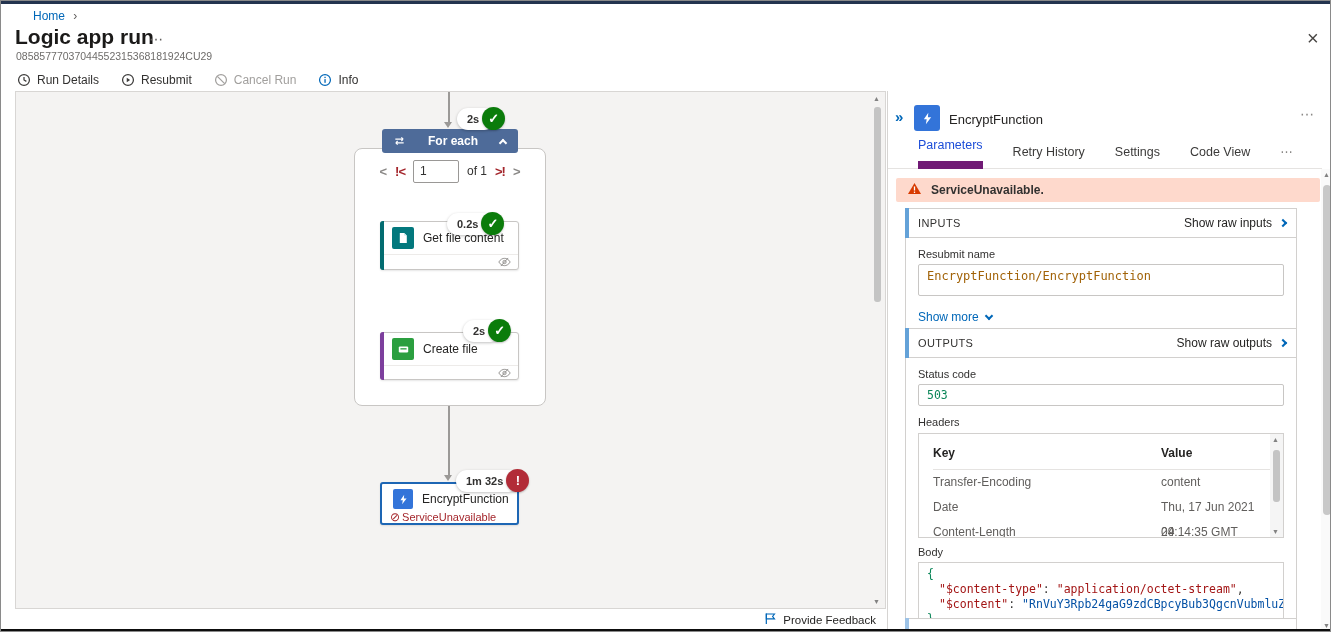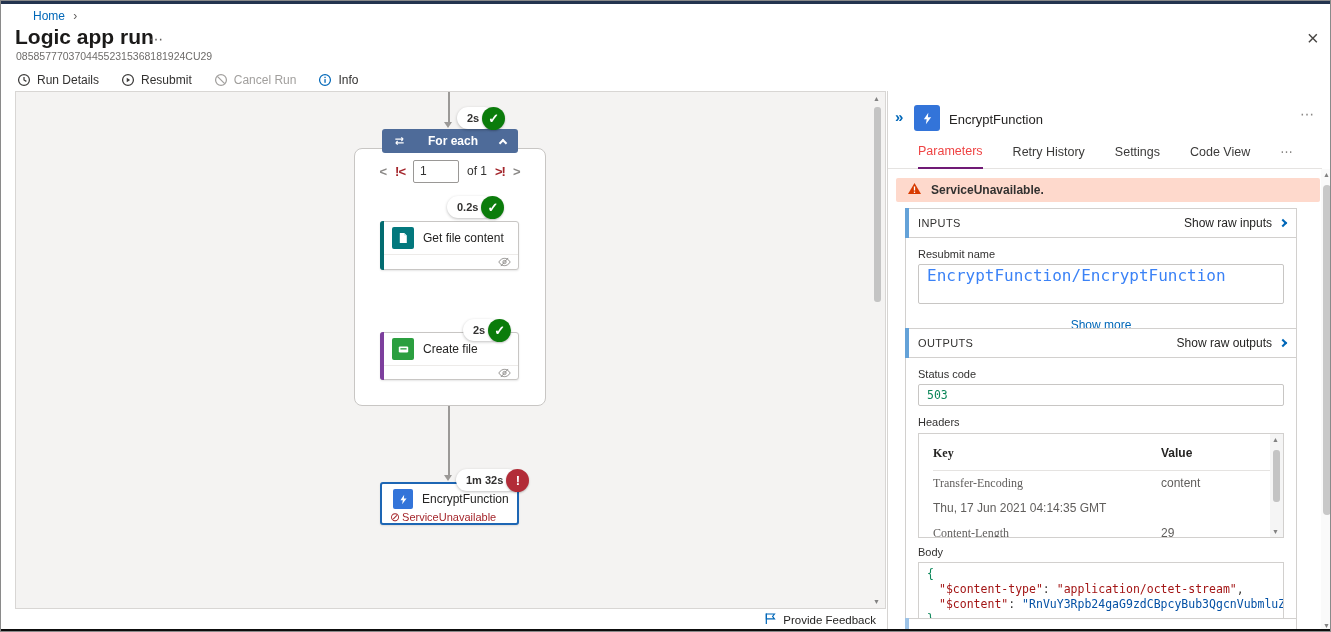--- a/index.html
+++ b/index.html
@@ -25,21 +25,21 @@
   .tb-item.disabled { color:#a19f9d; cursor:default; }
   .tb-item svg { display:block; }
 
   
   .canvas { position:absolute; left:14px; top:90px; width:871px; height:518px;
     background:#f4f3f2; border:1px solid #d8d6d4; overflow:hidden; }
   .vline { position:absolute; width:1.5px; background:#9b9997; left:432px; }
   .ahead { position:absolute; left:428px; width:0; height:0;
     border-left:4.5px solid transparent; border-right:4.5px solid transparent; border-top:6px solid #9b9997; }
 
-  .badge { position:absolute; display:flex; align-items:flex-start; z-index:5; }
+  .badge { position:absolute; display:flex; align-items:center; z-index:5; }
   .badge .pill { background:#fff; border-radius:11px; height:22px; line-height:22px;
     padding:0 16px 0 10px; font-size:11px; font-weight:700; color:#323130;
     box-shadow:0 1px 3px rgba(0,0,0,.25); }
   .badge .circ { width:23px; height:23px; border-radius:50%; margin-left:-13px;
     display:flex; align-items:center; justify-content:center;
     color:#fff; font-size:13px; font-weight:700; box-shadow:0 1px 2px rgba(0,0,0,.25); }
   .circ.ok { background:#0b7c0b; }
   .circ.bad { background:#b22c38; }
 
   .fe-header { position:absolute; left:366px; top:37px; width:136px; height:24px;
@@ -78,53 +78,53 @@
   .panel { position:absolute; left:886px; top:90px; width:445px; height:542px;
     background:#fff; border-left:1px solid #d6d4d2; }
   .collapse { position:absolute; left:7px; top:17px; color:#0067b8; font-size:15px; font-weight:700; cursor:pointer; }
   .p-icon { position:absolute; left:26px; top:14px; width:26px; height:26px; border-radius:3px;
     background:#3374d9; display:flex; align-items:center; justify-content:center; }
   .p-title { position:absolute; left:61px; top:21px; font-size:13px; color:#252423; }
   .p-more { position:absolute; left:412px; top:15px; color:#8a8886; font-size:14px; letter-spacing:1px; cursor:pointer; }
   .tabs { position:absolute; left:0; top:48px; width:434px; height:30px;
     border-bottom:1px solid #e5e3e1; display:flex; align-items:flex-end; gap:30px; padding-left:30px; }
   .tab { font-size:12.5px; color:#3b3a39; padding-bottom:9px; cursor:pointer; }
-  .tab.active { color:#ef4444; border-bottom:2px solid #701a75; margin-bottom:-1px; }
+  .tab.active { color:#1d4ed8; border-bottom:8px solid #701a75; margin-bottom:-1px; }
   .tab.dots { color:#8a8886; }
   .warn { position:absolute; left:8px; top:87px; width:424px; height:24px; background:#fed9cc;
     border-radius:2px; display:flex; align-items:center; gap:9px; padding-left:11px; }
   .warn-text { font-size:12px; font-weight:700; color:#323130; }
 
   .sect { position:absolute; left:17px; width:392px; }
   .sect-head { height:30px; border:1px solid #d2d0ce; background:#fff; display:flex; align-items:center;
     padding:0 10px 0 12px; position:relative; }
   .sect-accent { position:absolute; left:-1px; top:-1px; bottom:-1px; width:4px; background:#64a2d8; }
   .sect-title { font-size:11px; color:#323130; letter-spacing:.4px; flex:1; }
   .raw-link { display:flex; align-items:center; gap:8px; font-size:12px; color:#252423; cursor:pointer; }
   .sect-body { border:1px solid #d2d0ce; border-top:none; background:#fff; padding:10px 12px 14px; }
   .fld-label { font-size:11px; color:#323130; }
-  .fld-box { margin-top:4px; height:40px; border:1px solid #c8c6c4; border-radius:2px;
-    font-family:"DejaVu Sans Mono",monospace; font-size:16px; color:#3b82f6; line-height:22px; padding-left:8px;
+  .fld-box { margin-top:4px; height:32px; border:1px solid #c8c6c4; border-radius:2px;
+    font-family:"DejaVu Sans Mono",monospace; font-size:12px; color:#a16207; line-height:22px; padding-left:8px;
     white-space:nowrap; overflow:hidden; }
   .fld-box.small { height:22px; line-height:20px; font-size:11.5px; }
   .status-val { color:#0a8658; }
-  .show-more { margin-top:14px; display:flex; align-items:center; gap:7px; color:#0067b8; font-size:12px; cursor:pointer;flex-direction:column; }
+  .show-more { margin-top:14px; display:flex; align-items:center; gap:7px; color:#0067b8; font-size:12px; cursor:pointer; }
 
   .chev { display:inline-block; width:6px; height:6px;
     border-right:2px solid currentColor; border-bottom:2px solid currentColor; }
   .chev.right { transform:rotate(-45deg); }
   .chev.down  { transform:rotate(45deg); margin-top:-3px; }
   .chev.up    { transform:rotate(-135deg); margin-top:3px; }
   .chev.blue { color:#0067b8; }
   .chev.white { color:#fff; border-width:2px; }
 
   .hdr-table { margin-top:5px; border:1px solid #d2d0ce; height:105px; position:relative; overflow:hidden; padding-left:14px; }
   .ht-head { display:flex; padding:12px 0 9px; border-bottom:1px solid #e5e3e1; font-size:12px; font-weight:700; color:#252423; }
   .ht-row { display:flex; height:25px; line-height:25px; font-size:12px; color:#605e5c; }
-  .ht-k { width:228px; flex:none;font-family:Liberation Serif, serif; }
+  .ht-k { width:228px; flex:none; }
   .tbl-scroll { position:absolute; right:0; top:0; bottom:0; width:13px; background:#f5f5f5; }
   .tbl-scroll .cv-thumb { left:3px; top:16px; height:52px; }
 
   .code-box { margin-top:4px; border:1px solid #d2d0ce; padding:4px 8px 6px;
     font-family:"DejaVu Sans Mono",monospace; font-size:11.5px; line-height:15px; white-space:pre; overflow:hidden; }
   .tok-brace { color:#0a8658; }
   .tok-key { color:#a31515; }
   .tok-val-red { color:#a31515; }
   .tok-val-blue { color:#0451a5; }
   .tok-punc { color:#3b3a39; }
@@ -217,21 +217,21 @@
 
   <div class="pagination">
     <span class="pg-nav">&lt;</span>
     <span class="pg-nav failed">!&lt;</span>
     <input class="pg-input" value="1" style="">
     <span class="pg-of">of 1</span>
     <span class="pg-nav failed">&gt;!</span>
     <span class="pg-nav">&gt;</span>
   </div>
 
-  <div class="badge" style="left:431px; top:104px;">
+  <div class="badge" style="left:431px; top:120px;">
     <span class="pill">0.2s</span>
     <span class="circ ok">✓</span>
   </div>
 
   <div class="step" style="left:364px; top:129px; height:49px;">
     <div class="accent" style="background:#036c70;"></div>
     <div class="step-row">
       <span class="step-icon" style="background:#03787d;">
         <svg width="12" height="12" viewBox="0 0 12 12">
             <path d="M2.8 1 H7.2 L9.8 3.6 V11 H2.8 Z" fill="#fff"></path>
@@ -388,20 +388,21 @@
       <div class="hdr-table">
         <div class="ht-head">
           <span class="ht-k">Key</span>
           <span>Value</span>
         </div>
         <div class="ht-row">
           <span class="ht-k">Transfer-Encoding</span>
           <span>content</span>
         </div>
         <div class="ht-row">
+          <span class="ht-k">Date</span>
           <span>Thu, 17 Jun 2021 04:14:35 GMT</span>
         </div>
         <div class="ht-row">
           <span class="ht-k">Content-Length</span>
           <span>29</span>
         </div>
         <div class="tbl-scroll">
           <span class="cv-arrow" style="top:2px;">▲</span>
           <div class="cv-thumb"></div>
           <span class="cv-arrow" style="bottom:2px;">▼</span>

